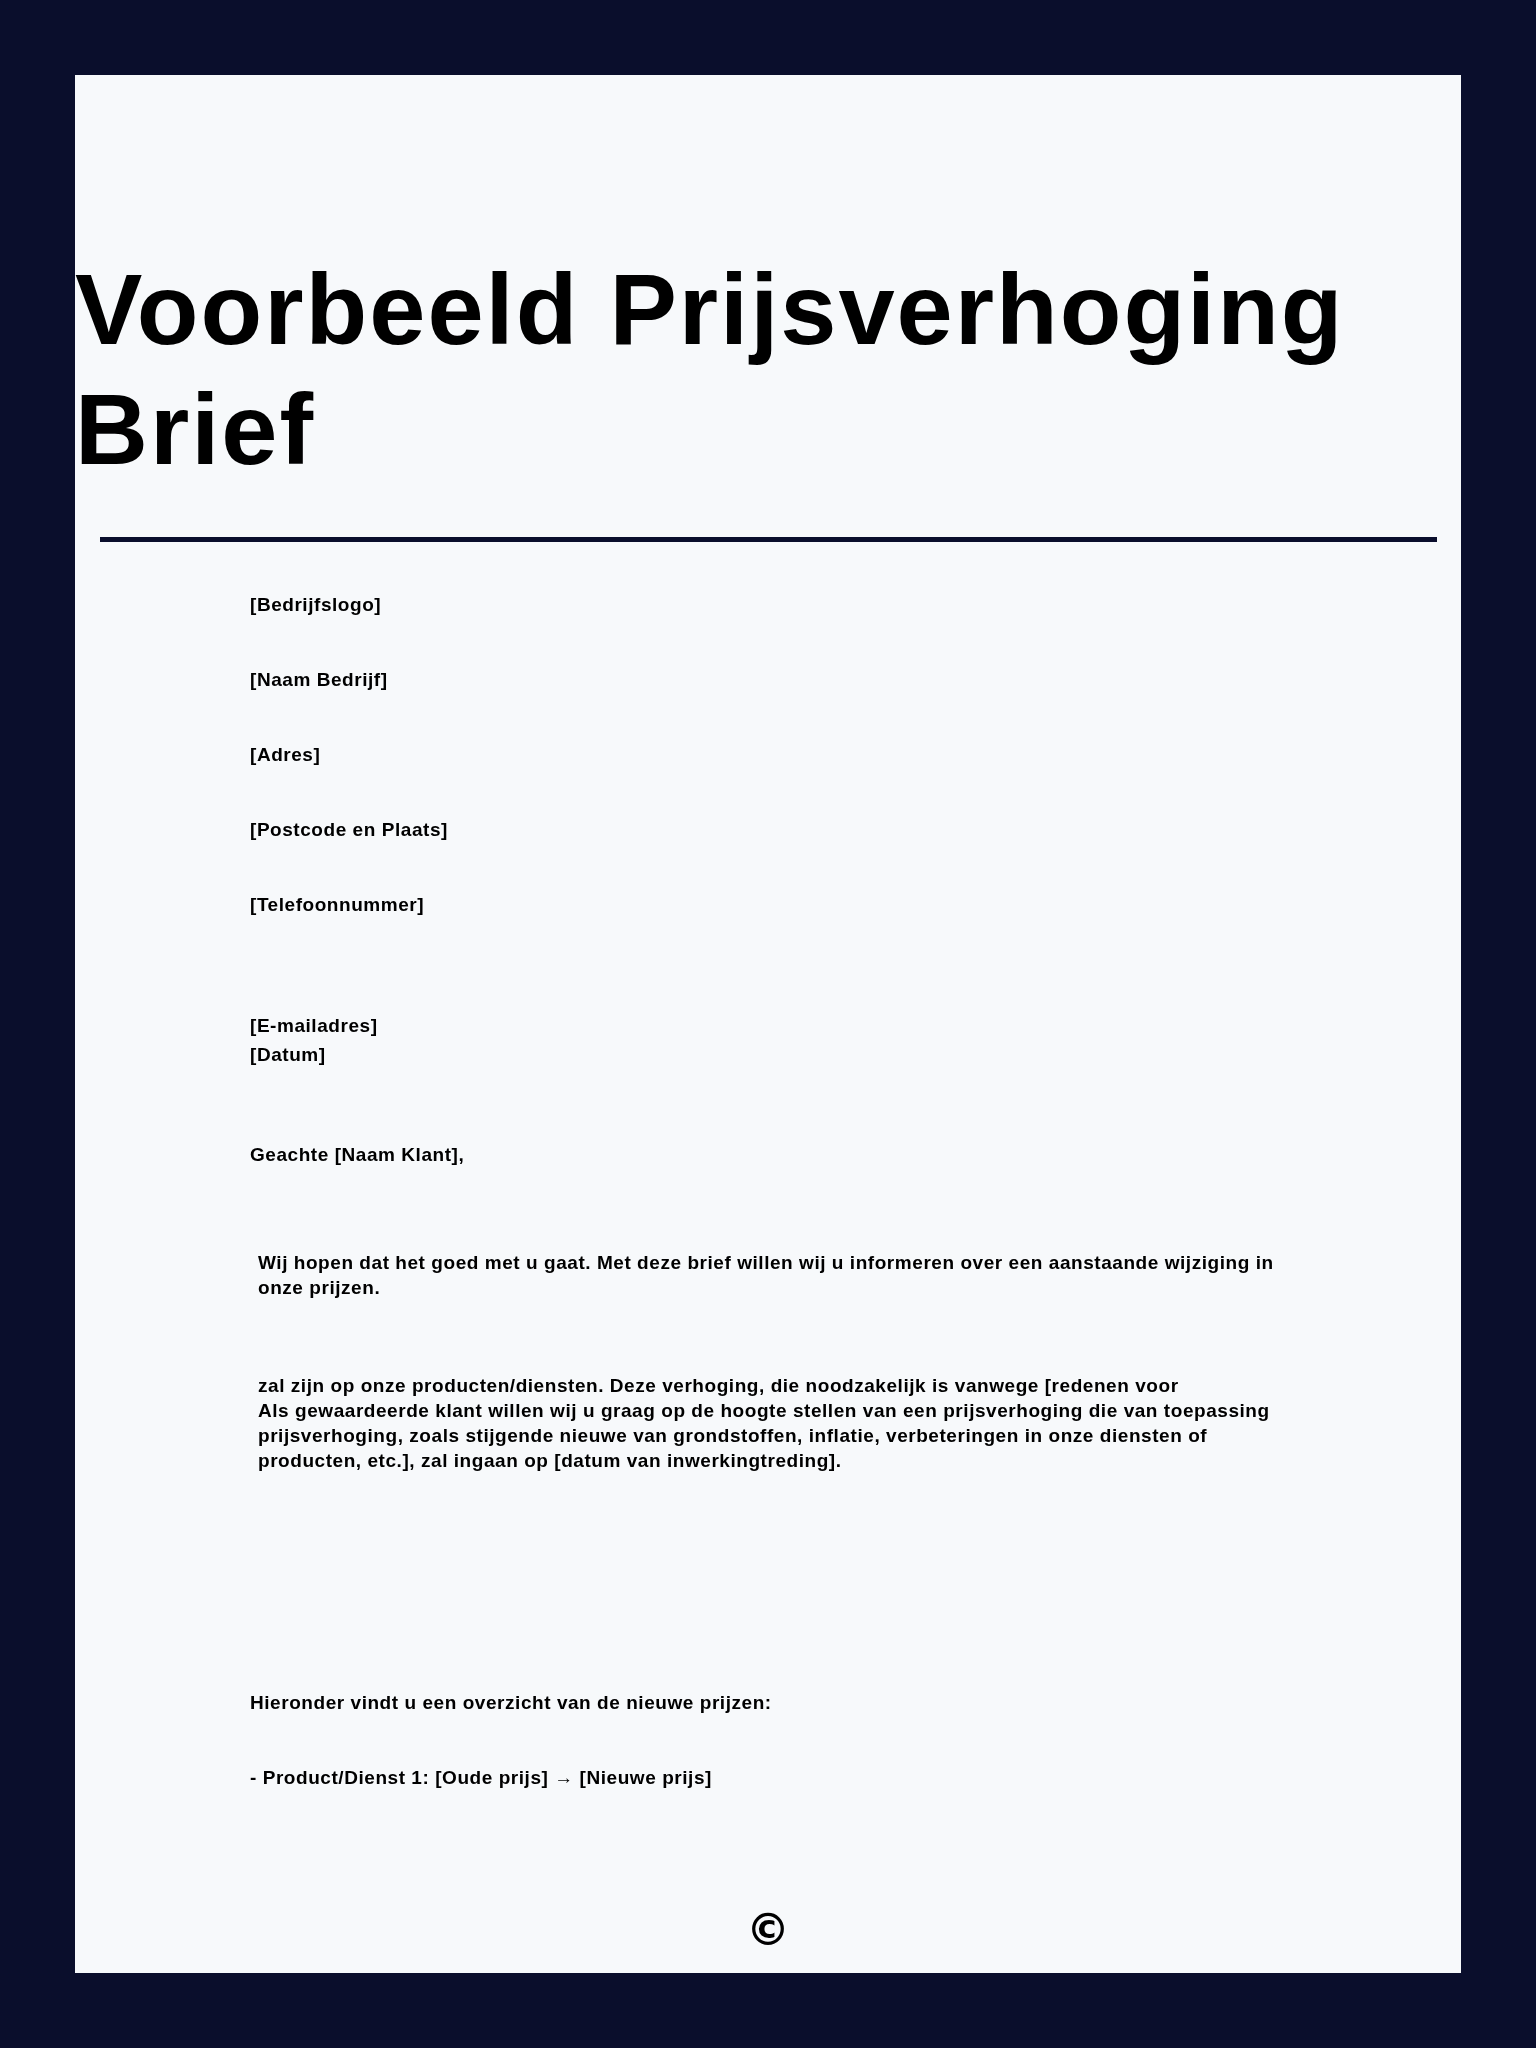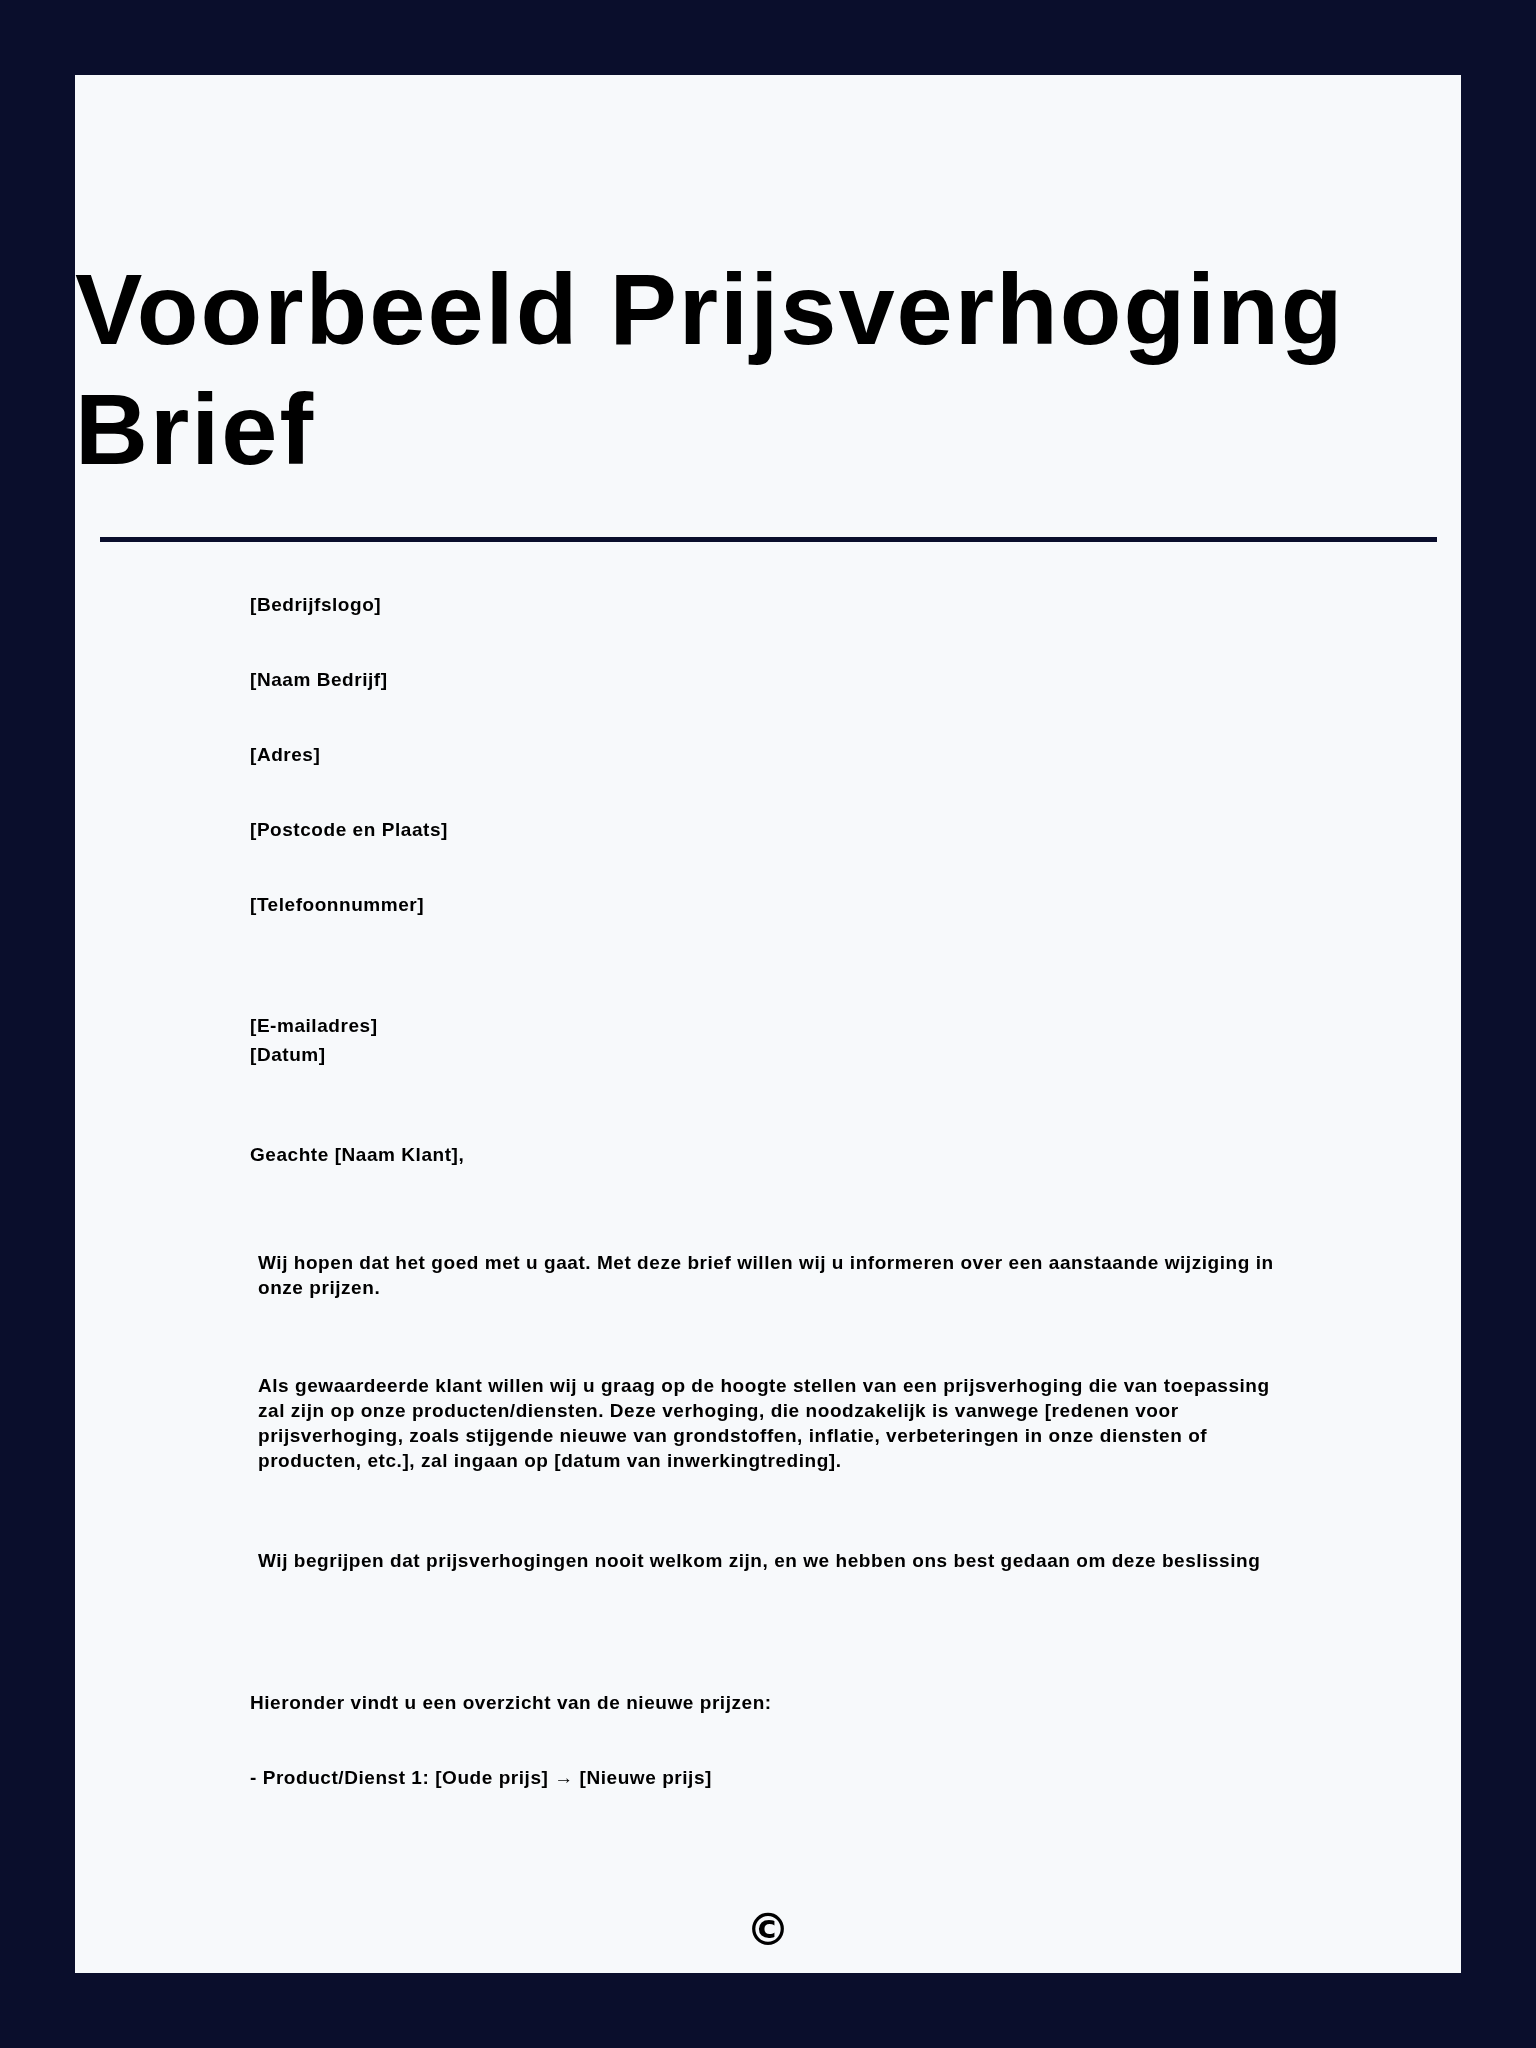--- a/index.html
+++ b/index.html
@@ -108,28 +108,27 @@
     <p class="line" style="top:967px">[Datum]</p>
 
     <p class="line" style="top:1067px">Geachte [Naam Klant],</p>
 
     <div class="para" style="top:1167px">
       <span>Wij hopen dat het goed met u gaat. Met deze brief willen wij u informeren over een aanstaande wijziging in</span>
       <span>onze prijzen.</span>
     </div>
 
     <div class="para" style="top:1290px">
+      <span>zal zijn op onze producten/diensten. Deze verhoging, die noodzakelijk is vanwege [redenen voor</span>
       <span>Als gewaardeerde klant willen wij u graag op de hoogte stellen van een prijsverhoging die van toepassing</span>
-      <span>zal zijn op onze producten/diensten. Deze verhoging, die noodzakelijk is vanwege [redenen voor</span>
       <span>prijsverhoging, zoals stijgende nieuwe van grondstoffen, inflatie, verbeteringen in onze diensten of</span>
       <span>producten, etc.], zal ingaan op [datum van inwerkingtreding].</span>
     </div>
 
     <div class="para" style="top:1465px">
-      <span>Wij begrijpen dat prijsverhogingen nooit welkom zijn, en we hebben ons best gedaan om deze beslissing</span>
     </div>
 
     <p class="line" style="top:1615px">Hieronder vindt u een overzicht van de nieuwe prijzen:</p>
 
     <p class="line" style="top:1690px">- Product/Dienst 1: [Oude prijs] → [Nieuwe prijs]</p>
   </div>
 
   <div class="copyright">©</div>
 </div>
 

